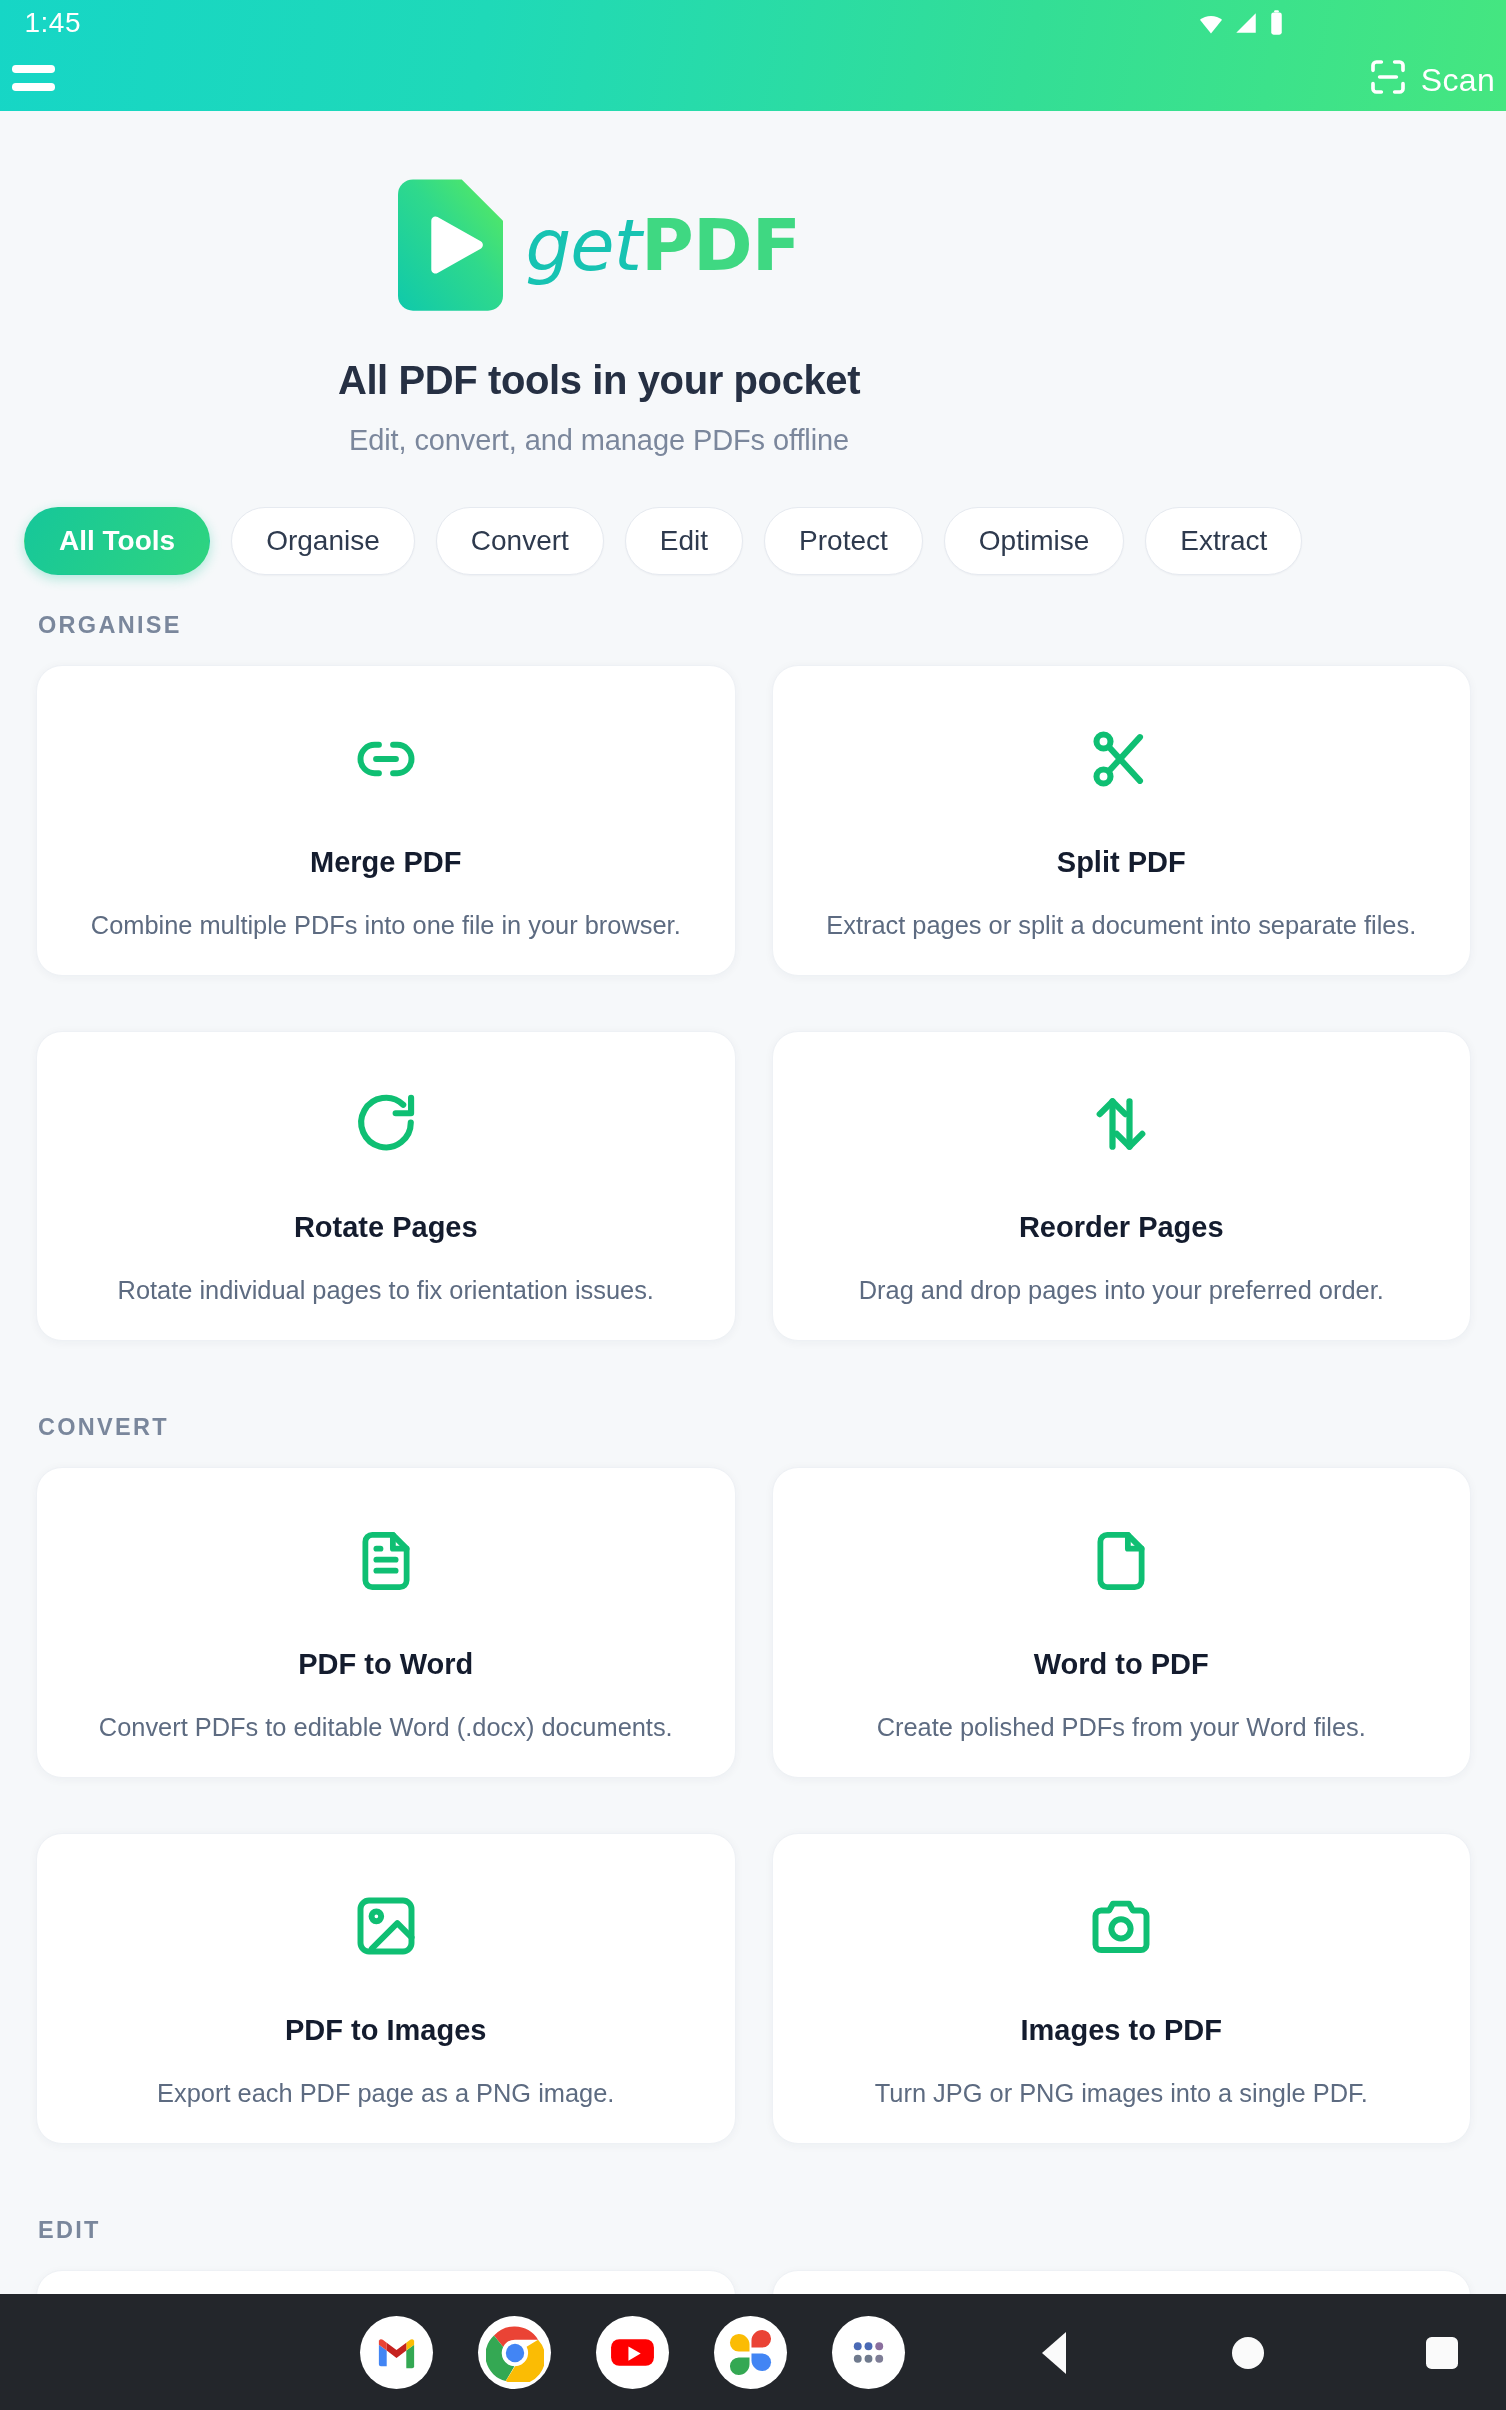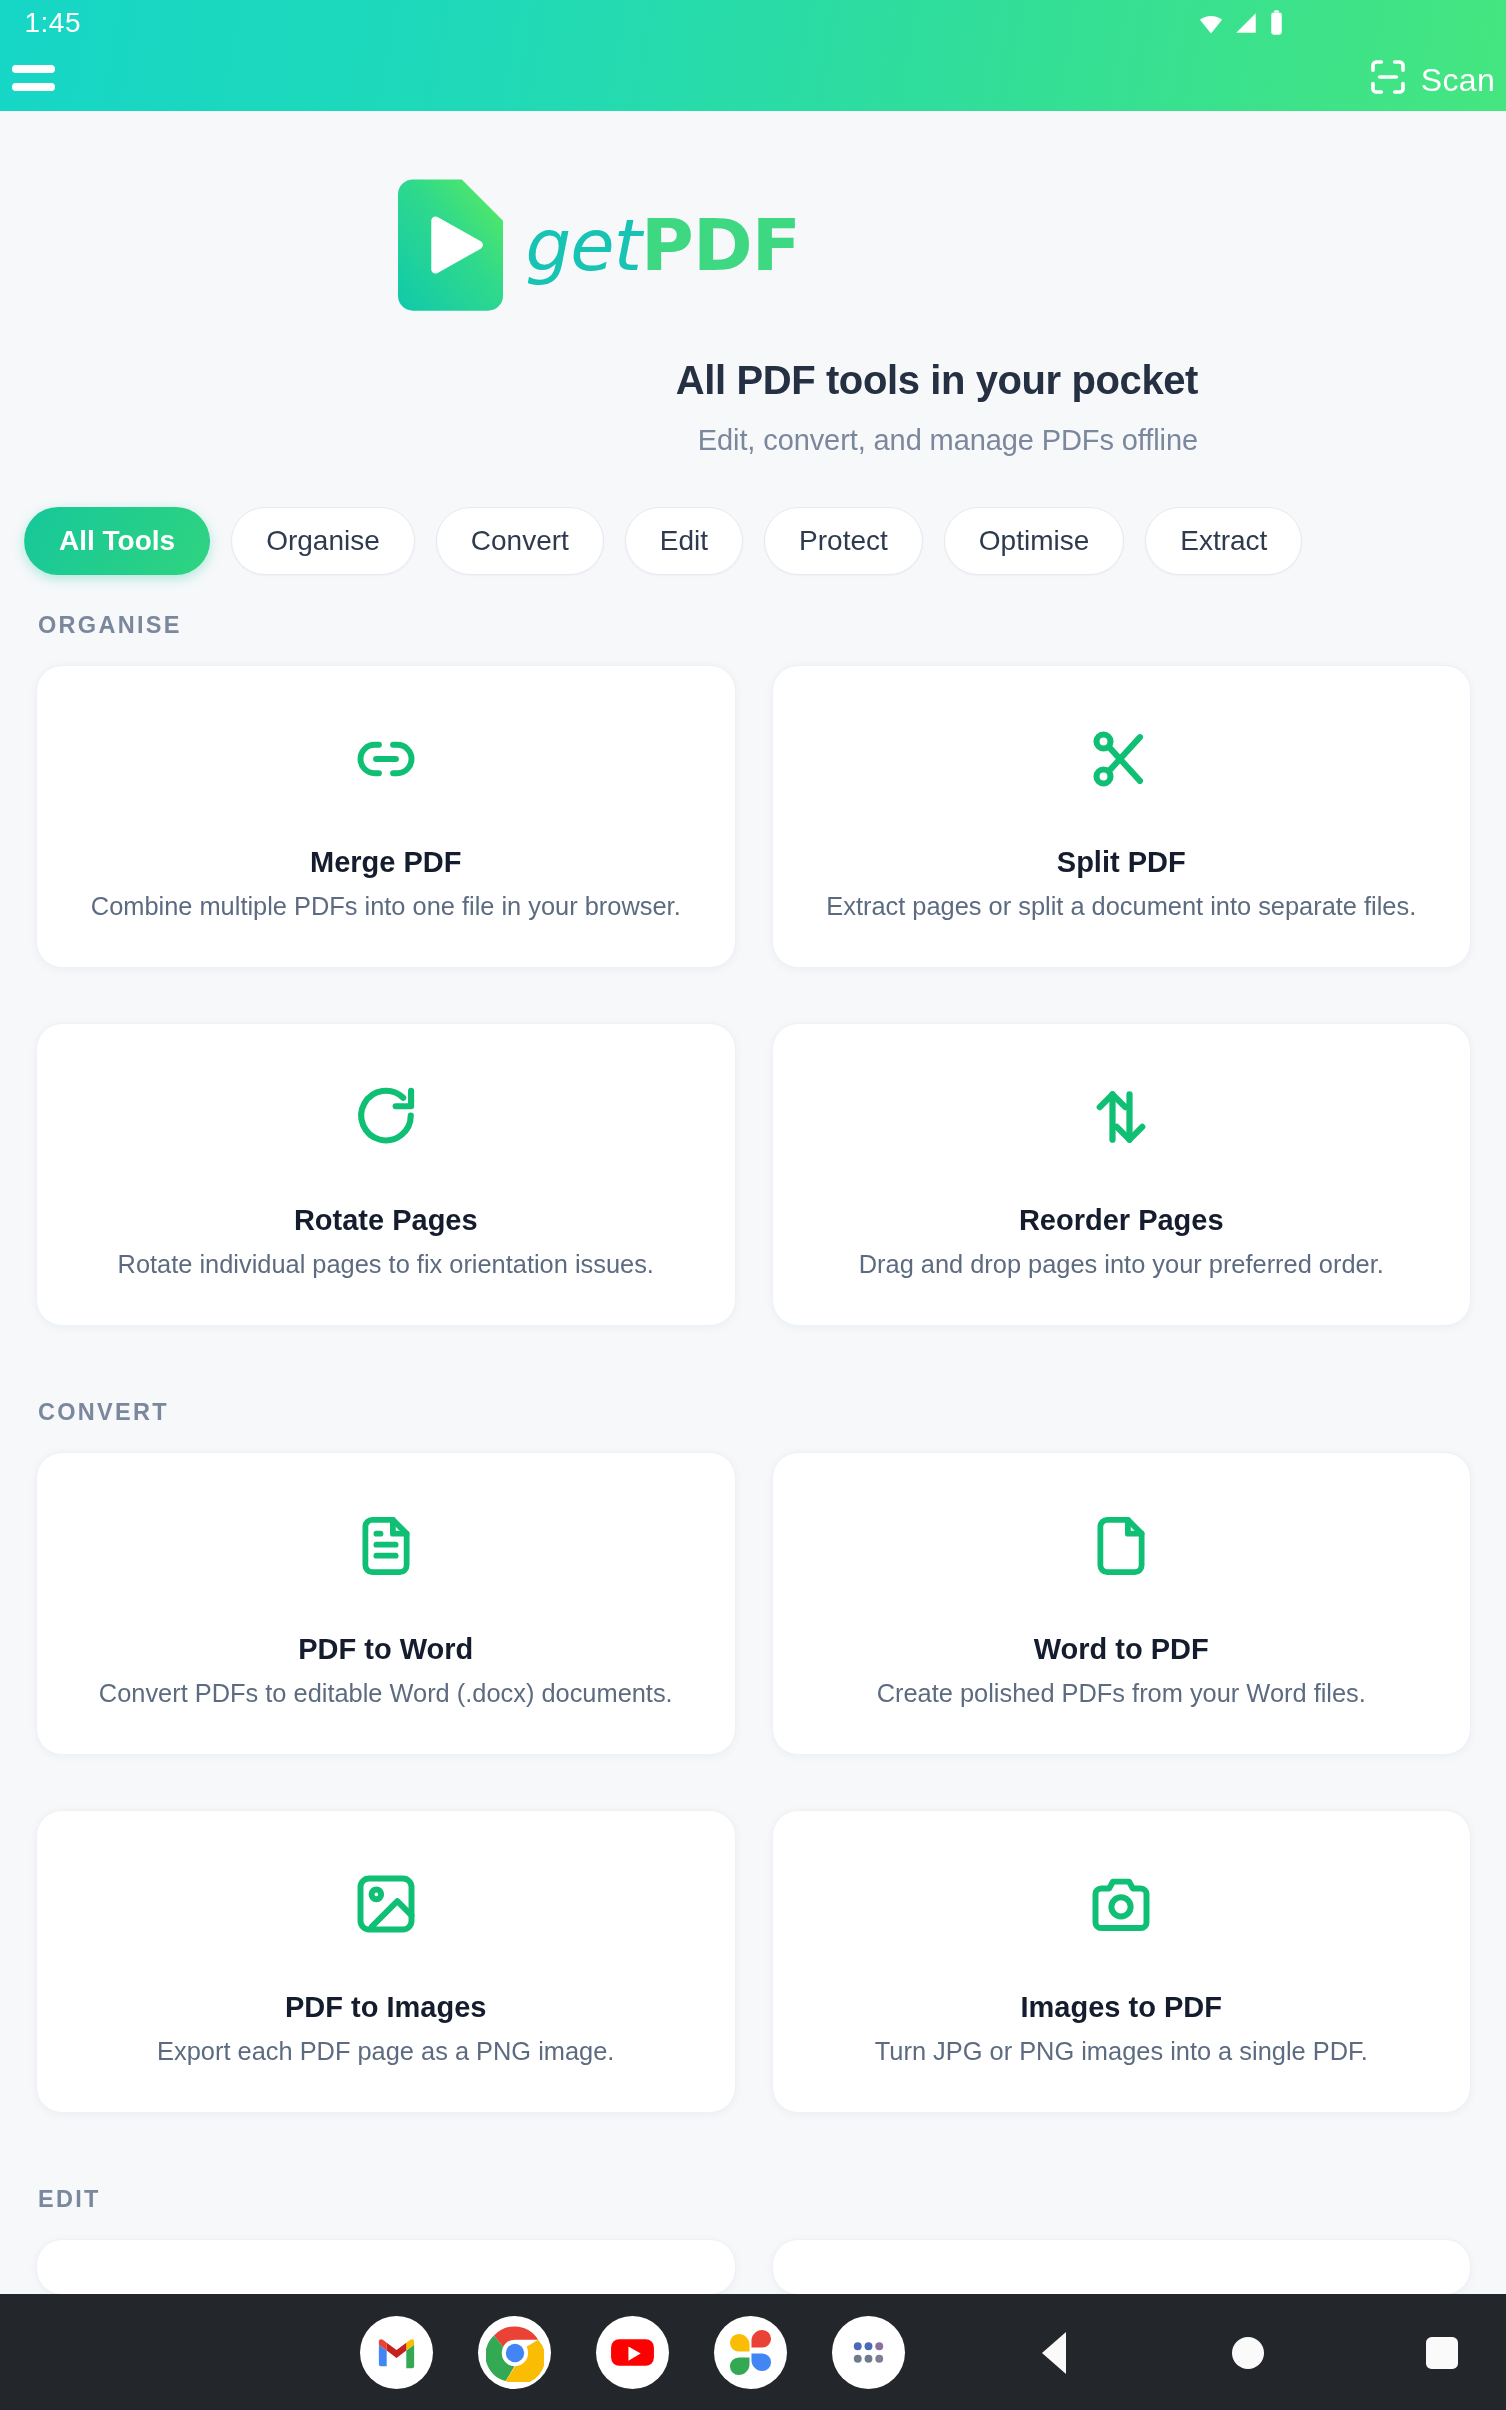--- a/index.html
+++ b/index.html
@@ -31,21 +31,21 @@
     position:absolute; top:45px; left:0; width:1507px; height:66px;
     display:flex; align-items:center; justify-content:space-between;
     padding:0 12px;
   }
   .hamburger { width:49px; height:40px; display:flex; flex-direction:column; justify-content:center; gap:10.4px; }
   .hamburger span { display:block; width:43px; height:7.5px; background:#ffffff; border-radius:3.8px; }
   .scanbtn { display:flex; align-items:center; gap:13px; color:#ffffff; }
   .scanbtn .scanlabel { font-size:32px; font-weight:400; letter-spacing:0.3px; line-height:1; position:relative; top:1.9px; }
 
   
-  .hero { position:absolute; top:111px; left:0; width:1198px; text-align:right; }
+  .hero { position:absolute; top:111px; left:0; width:1198px; text-align:center; }
   .logo-wrap { display:flex; align-items:center; justify-content:center; gap:22.6px; margin-top:68px; }
   .logo-mark { width:105px; height:132px; }
   .logo-text { font-size:72px; line-height:1; letter-spacing:-0.9px; }
   .logo-get { font-style:italic; font-weight:400; color:#17c3b2; font-family:"DejaVu Sans", sans-serif; }
   .logo-pdf { font-weight:700; color:#3fd882; font-family:"DejaVu Sans", sans-serif; }
 
   .hero-title { margin-top:47px; font-size:40px; font-weight:700; color:#263043; letter-spacing:-0.4px; }
   .hero-sub   { margin-top:21px; font-size:29px; font-weight:400; color:#7b879c; letter-spacing:-0.1px; }
 
   
@@ -77,21 +77,21 @@
     border:0.9px solid #eef1f5;
     box-shadow:0 1.9px 9.4px rgba(30,41,59,.045);
     padding:38px 26px 32px;
     display:flex; flex-direction:column; align-items:center;
     min-height:303px;
     gap:10px;
   }
   .card-icon { height:109px; display:flex; align-items:center; justify-content:center; }
   .card-icon svg { display:block; }
   .card-title { margin-top:22.6px; font-size:29px; font-weight:700; color:#141c2e; text-align:center; }
-  .card-desc  { font-size:25.4px; line-height:1.38; color:#5d6b81; text-align:center; max-width:96%; }
+  .card-desc  { margin-top:19px; font-size:25.4px; line-height:1.38; color:#5d6b81; text-align:center; max-width:96%; }
   .row-gap { height:55px; }
   .sec-gap { height:73px; }
 
   
   .card.clipped { min-height:56px; padding:0; }
 
   
   .taskbar {
     position:absolute; left:0; bottom:0; width:1507px; height:117px;
     background:#23262b; display:flex; align-items:center;

